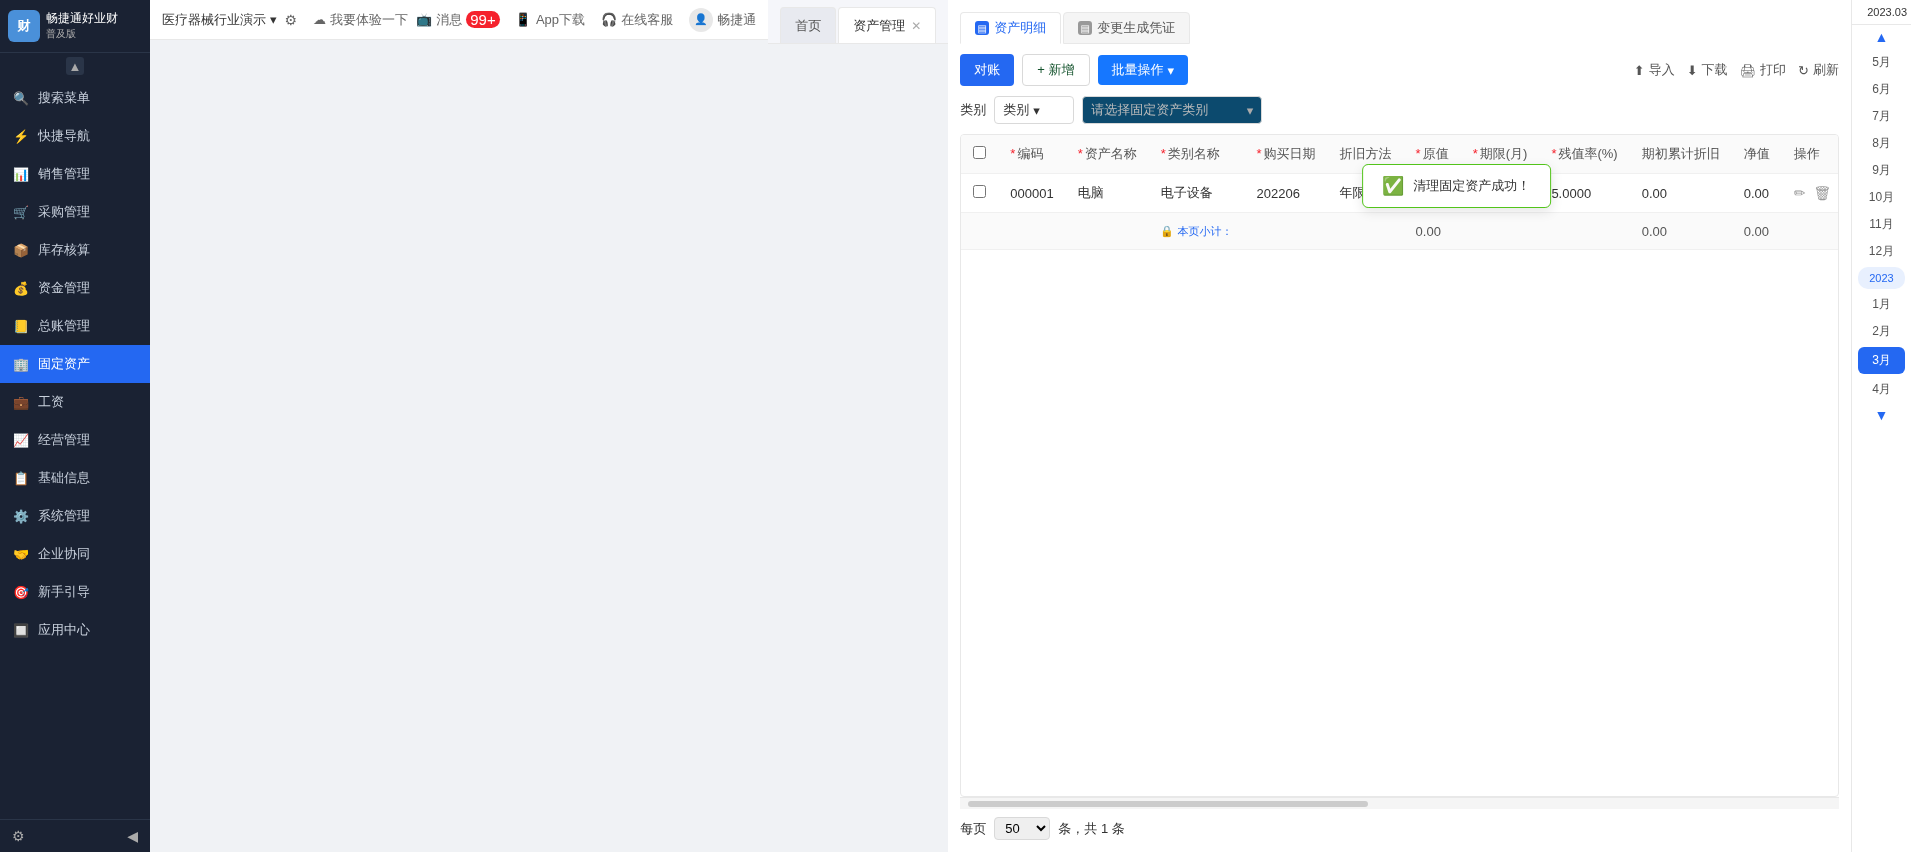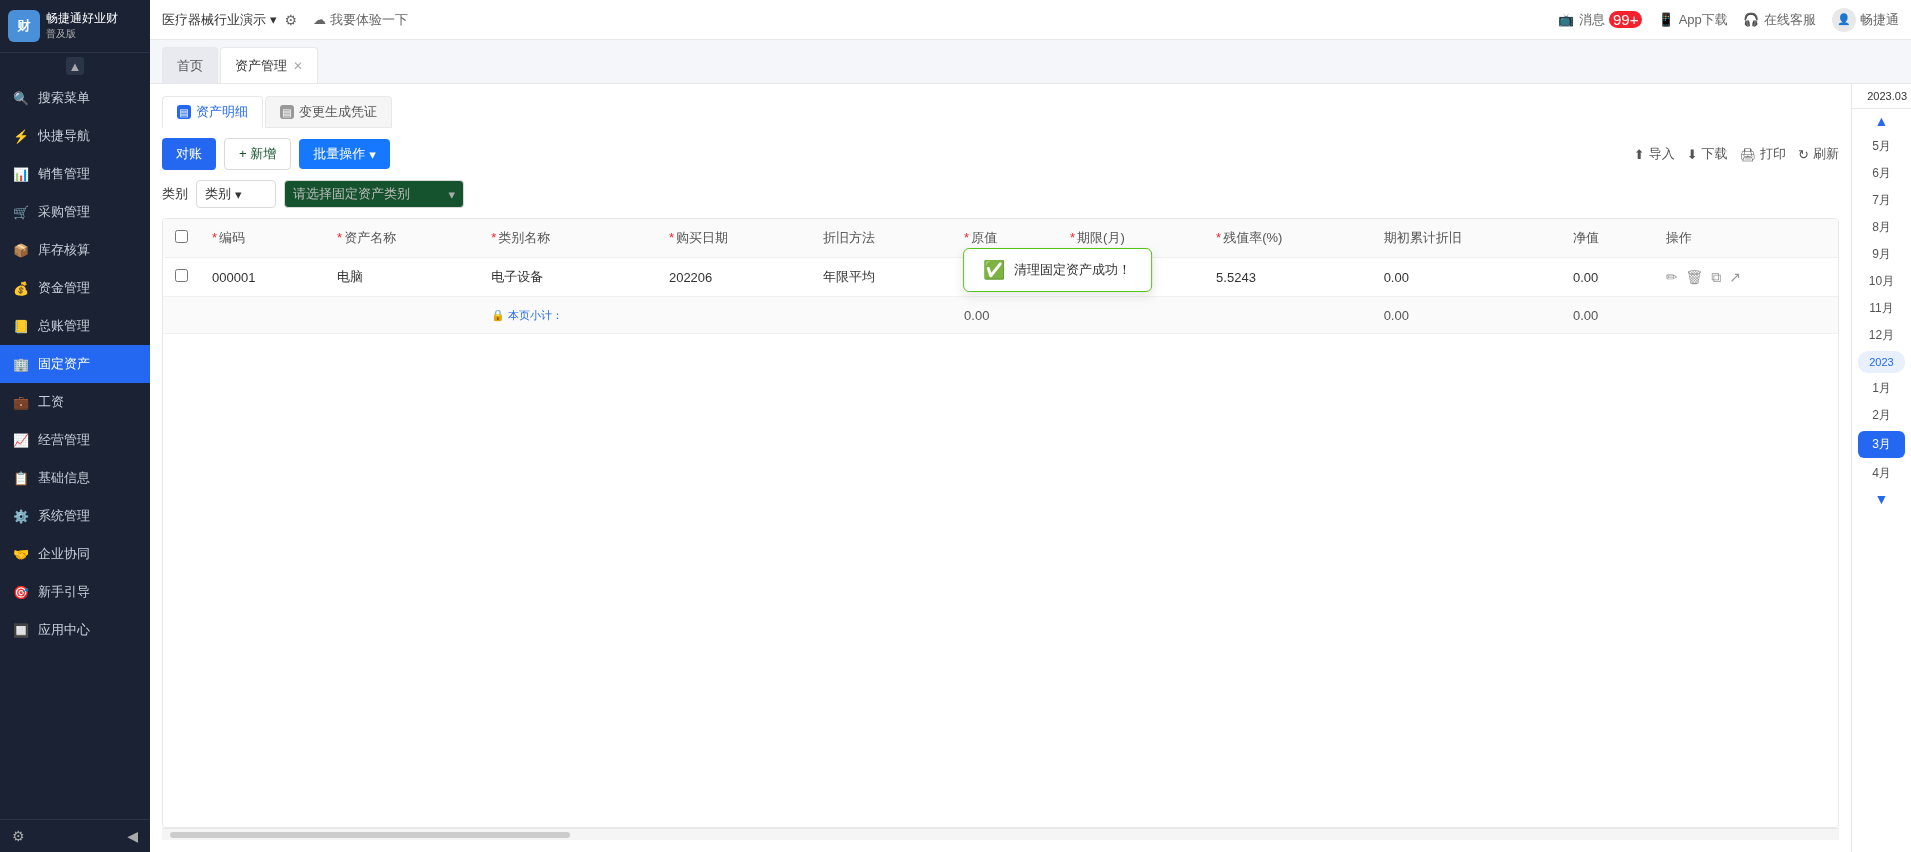--- a/index.html
+++ b/index.html
@@ -51,21 +51,21 @@
       display: flex;
       align-items: center;
       justify-content: space-between;
       padding: 8px 12px;
       flex-shrink: 0;
     }
     .sidebar-footer-btn { color: #aaa; cursor: pointer; font-size: 14px; }
     .scroll-btn { width: 18px; height: 18px; background: #2a3548; border-radius: 3px; display: flex; align-items: center; justify-content: center; color: #aaa; cursor: pointer; flex-shrink: 0; }
 
     
-    .main { flex: 1; display: flex; flex-direction: column; overflow: hidden; }
+    .main { flex: 1; display: flex; flex-direction: row; overflow: hidden; }
 
     
     .topbar {
       height: 40px;
       background: #fff;
       border-bottom: 1px solid #e8e8e8;
       display: flex;
       align-items: center;
       padding: 0 12px;
       gap: 8px;
@@ -134,21 +134,21 @@
     .btn-primary { background: #2468f2; color: #fff; border: none; border-radius: 4px; padding: 7px 14px; cursor: pointer; font-size: 13px; }
     .btn-outline { background: #fff; color: #14532d; border: 1px solid #d9d9d9; border-radius: 4px; padding: 6px 14px; cursor: pointer; font-size: 13px; display: flex; align-items: center; gap: 4px; }
     .btn-batch { background: #1677ff; color: #fff; border: none; border-radius: 4px; padding: 6px 14px; cursor: pointer; font-size: 13px; display: flex; align-items: center; gap: 4px; }
     .toolbar-right { margin-left: auto; display: flex; gap: 12px; align-items: center; }
     .toolbar-action { display: flex; align-items: center; gap: 4px; color: #555; cursor: pointer; font-size: 13px; }
 
     
     .filter-bar { display: flex; align-items: center; gap: 8px; margin-bottom: 10px; }
     .filter-label { color: #333; font-size: 13px; }
     .filter-select { border: 1px solid #d9d9d9; border-radius: 4px; padding: 4px 8px; font-size: 13px; background: #fff; color: #333; cursor: pointer; display: flex; align-items: center; gap: 4px; min-width: 80px; }
-    .filter-select-input { border: 1px solid #d9d9d9; border-radius: 4px; padding: 4px 30px 4px 8px; font-size: 13px; background: #14532d; color: #aaa; min-width: 180px; position: relative; display: flex; align-items: center; }
+    .filter-select-input { border: 1px solid #d9d9d9; border-radius: 4px; padding: 4px 30px 4px 8px; font-size: 13px; background: #0c4a6e; color: #aaa; min-width: 180px; position: relative; display: flex; align-items: center; }
 
     
     .table-wrap { flex: 1; overflow: auto; border: 1px solid #e8e8e8; border-radius: 4px; }
     .table-wrap::-webkit-scrollbar { height: 8px; }
     .table-wrap::-webkit-scrollbar-track { background: #f0f0f0; }
     .table-wrap::-webkit-scrollbar-thumb { background: #ccc; border-radius: 4px; }
     table { width: 100%; border-collapse: collapse; }
     thead tr { background: #fafafa; }
     th, td { border-bottom: 1px solid #f0f0f0; padding: 10px 12px; text-align: left; white-space: nowrap; font-size: 13px; }
     th { color: #555; font-weight: 500; }
@@ -407,21 +407,21 @@
 
             <tr>
       <td class="col-check"><input type="checkbox" style=""></td>
       <td>000001</td>
       <td>电脑</td>
       <td>电子设备</td>
       <td>202206</td>
       <td>年限平均</td>
       <td></td>
       <td>60</td>
-      <td>5.5243</td>
+      <td>5.0000</td>
       <td>0.00</td>
       <td>0.00</td>
       <td>
         <div class="row-actions">
           <span class="row-action" title="编辑">✏</span>
           <span class="row-action" title="删除">🗑</span>
           <span class="row-action" title="复制">⧉</span>
           <span class="row-action" title="更多">↗</span>
         </div>
       </td>
@@ -449,20 +449,29 @@
         <div class="success-toast" style="top: 30px; left: 50%; transform: translateX(-20%);">
           <span class="success-icon">✅</span>
           <span>清理固定资产成功！</span>
         </div>
       </div>
 
       <div class="scrollbar-x-row">
         <div class="scrollbar-x-thumb"></div>
       </div>
 
+      <div class="pagination-bar">
+        <span>每页</span>
+        <select class="page-size-select">
+          <option>50</option>
+          <option>100</option>
+          <option>200</option>
+        </select>
+        <span>条，共 1 条</span>
+      </div>
     </div>
 
     <div class="calendar-panel">
       <div class="cal-header">2023.03</div>
       <div class="cal-up">▲</div>
       <div class="cal-month">5月</div>
       <div class="cal-month">6月</div>
       <div class="cal-month">7月</div>
       <div class="cal-month">8月</div>
       <div class="cal-month">9月</div>

